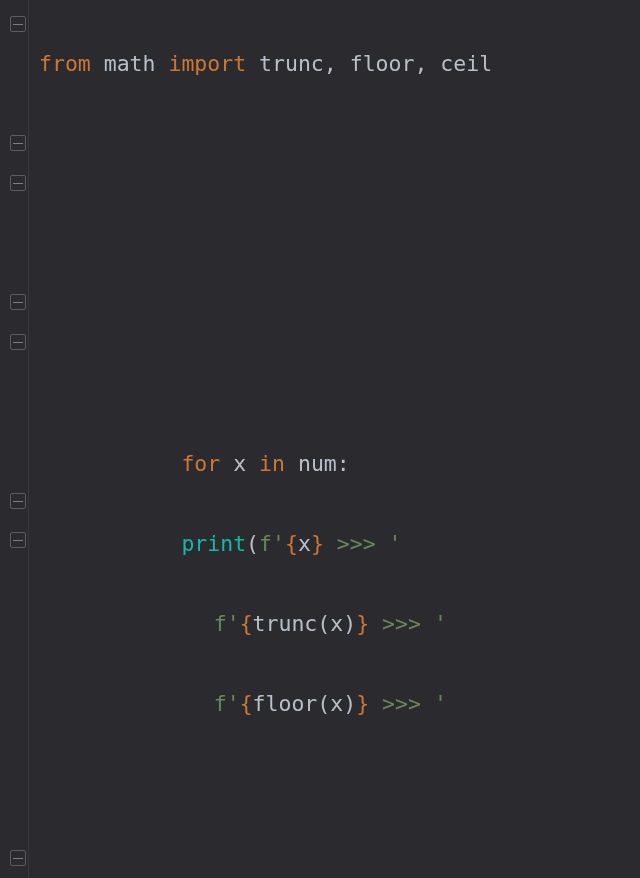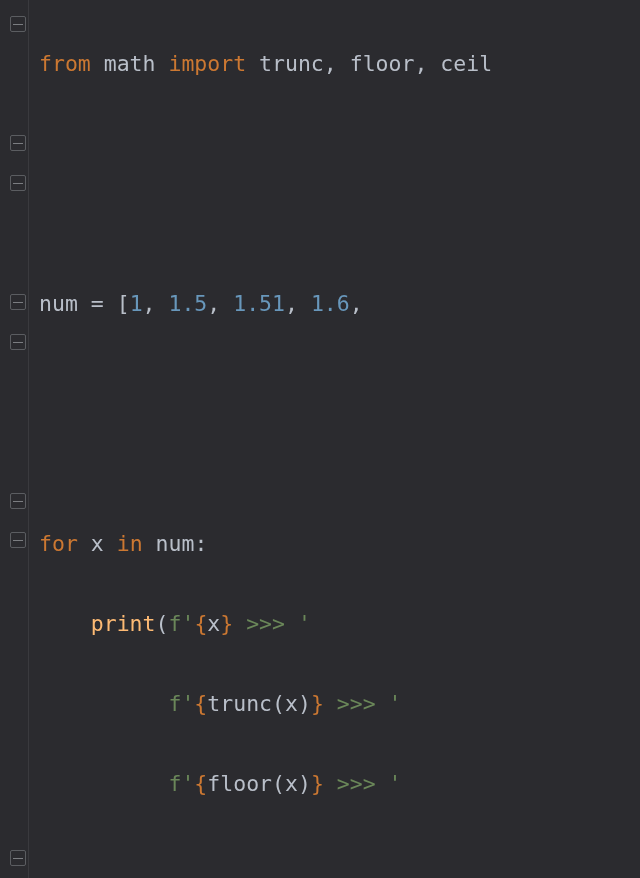--- a/index.html
+++ b/index.html
@@ -46,29 +46,30 @@
     left: 2px;
     right: 2px;
     top: 50%;
     height: 1px;
     background: #7b7d81;
   }
   .code {
     padding: 4px 10px 0 10px;
     white-space: pre;
     color: #b9bfc9;
+    text-align: center;
   }
   .code-line {
     height: 40px;
   }
   
   .kw   { color: #cc7832; }   
   .mod  { color: #b9bfc9; }   
   .var  { color: #b9bfc9; }
-  .fn   { color: #fdba74; }   
+  .fn   { color: #14b8a6; }   
   .num  { color: #6897bb; }   
   .str  { color: #6a8759; }   
   .op   { color: #b9bfc9; }   
   .brace{ color: #cc7832; }   
   .fsexpr{ color: #b9bfc9; }  
   .fpref { color: #6a8759; }  
 </style>
 </head>
 <body>
 
@@ -111,21 +112,20 @@
     <div class="gutter-row"></div>
     <div class="gutter-row">
         <span class="fold"></span>
       </div>
   </div>
 
   <div class="code">
 <div class="code-line"><span class="kw">from</span> <span class="mod">math</span> <span class="kw">import</span> <span class="mod">trunc</span><span class="op">, </span><span class="mod">floor</span><span class="op">, </span><span class="mod">ceil</span></div>
 <div class="code-line"></div>
 <div class="code-line"></div>
-<div class="code-line"><span class="var">num</span><span class="op"> = </span><span class="op">[</span><span class="num">1</span><span class="op">, </span><span class="num">1.5</span><span class="op">, </span><span class="num">1.51</span><span class="op">, </span><span class="num">1.6</span><span class="op">,</span></div>
 <div class="code-line"></div>
 <div class="code-line"></div>
 <div class="code-line"><span class="kw">for</span> <span class="var">x</span> <span class="kw">in</span> <span class="var">num</span><span class="op">:</span></div>
 <div class="code-line">    <span class="fn">print</span><span class="op">(</span><span class="fpref">f</span><span class="str">'</span><span class="brace">{</span><span class="fsexpr">x</span><span class="brace">}</span><span class="str"> &gt;&gt;&gt; </span><span class="str">'</span></div>
 <div class="code-line">          <span class="fpref">f</span><span class="str">'</span><span class="brace">{</span><span class="fsexpr"><span>trunc</span>(<span>x</span>)</span><span class="brace">}</span><span class="str"> &gt;&gt;&gt; </span><span class="str">'</span></div>
 <div class="code-line">          <span class="fpref">f</span><span class="str">'</span><span class="brace">{</span><span class="fsexpr"><span>floor</span>(<span>x</span>)</span><span class="brace">}</span><span class="str"> &gt;&gt;&gt; </span><span class="str">'</span></div>
 
 
 
 

